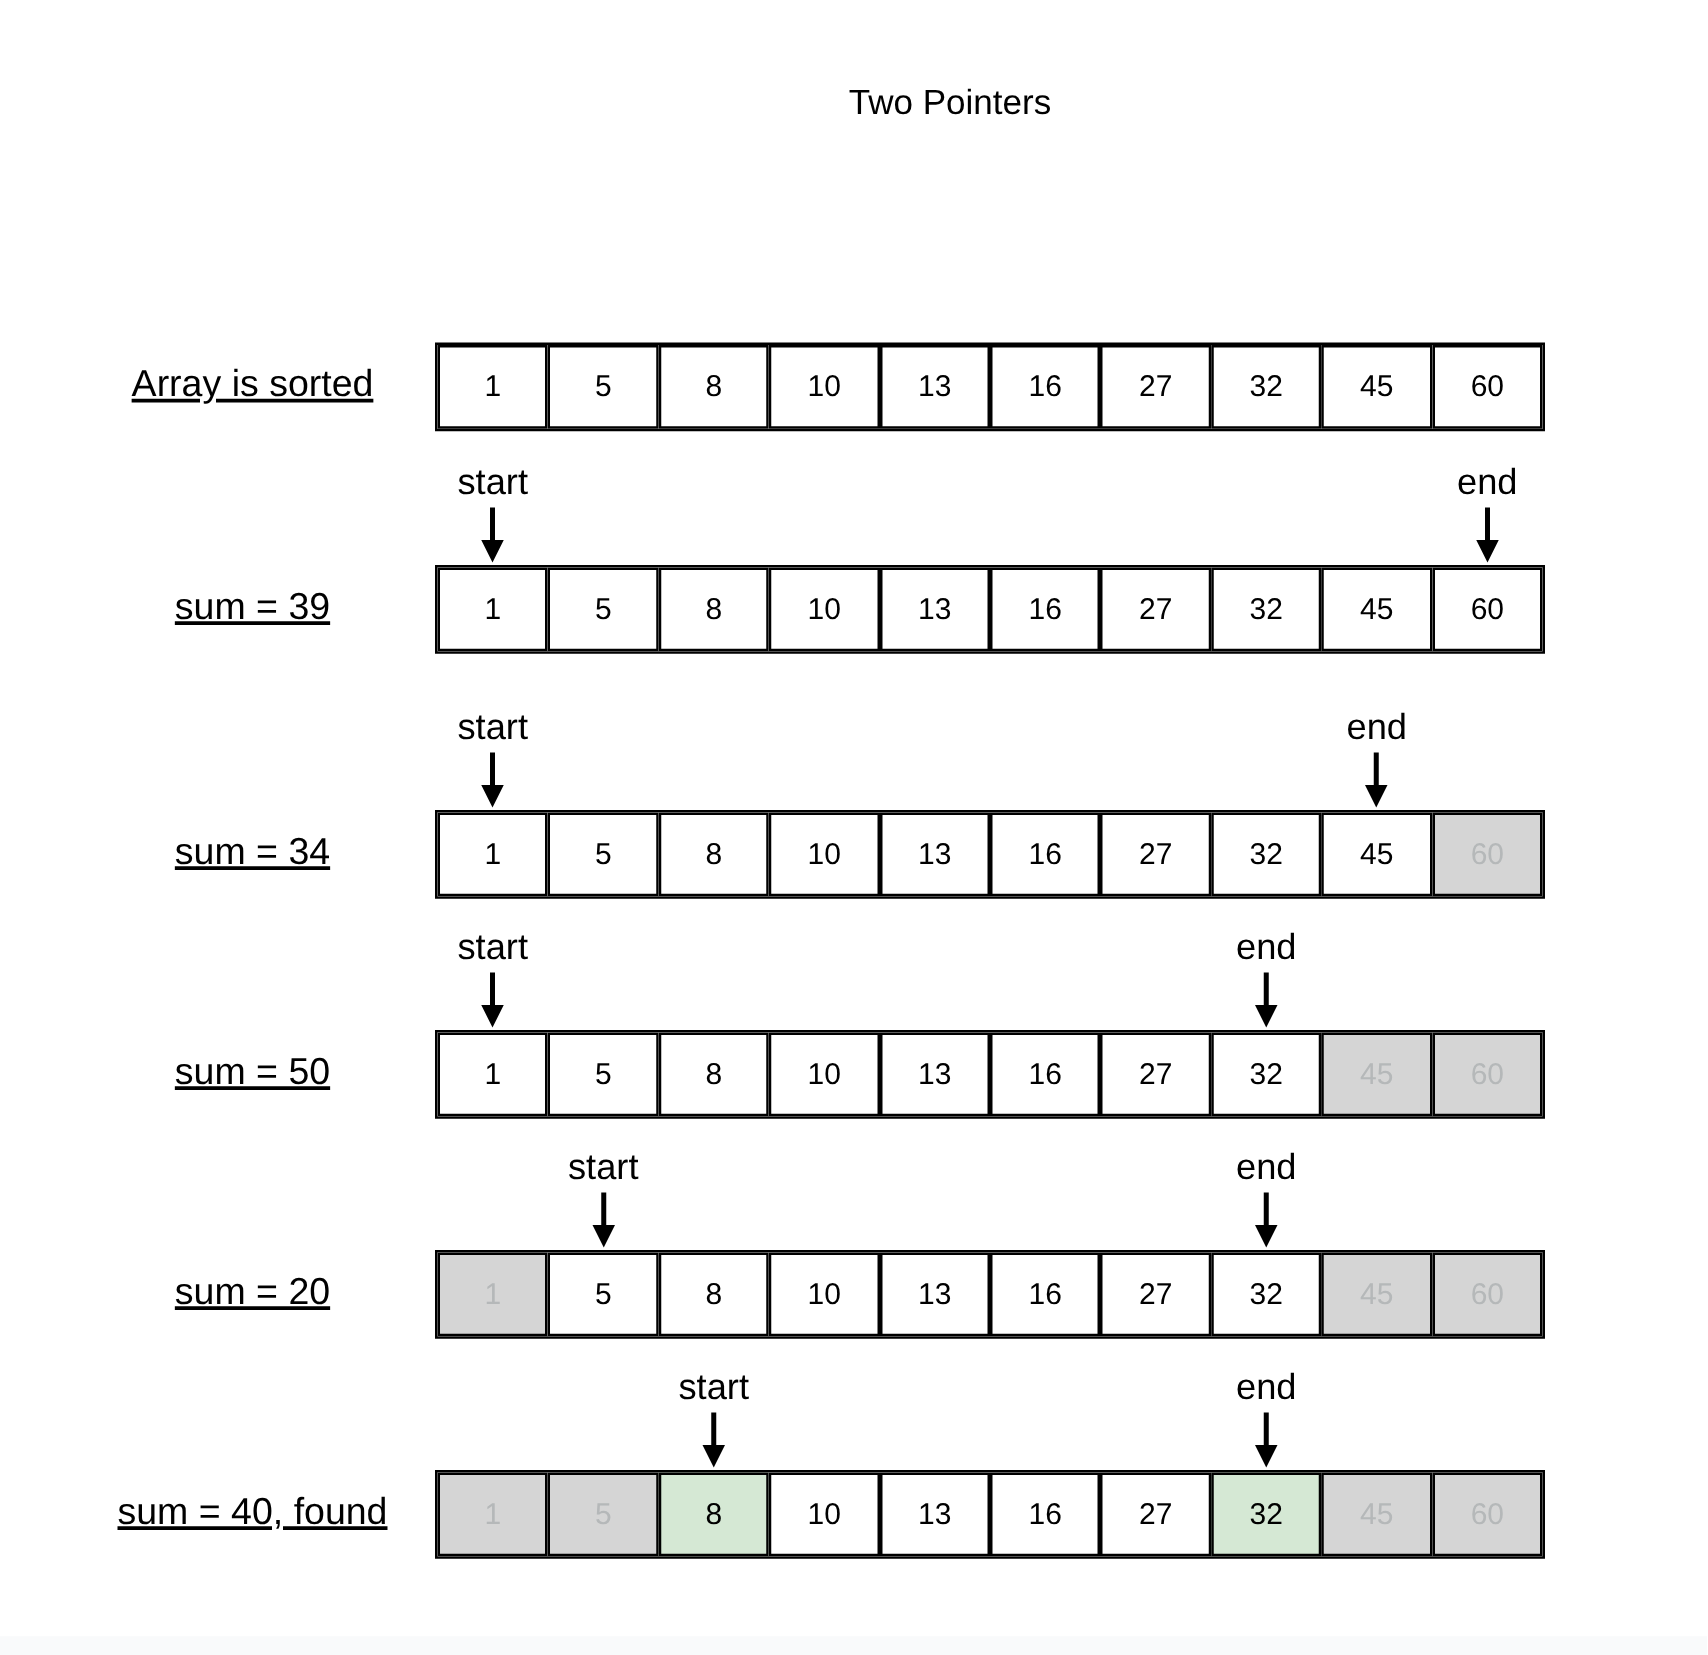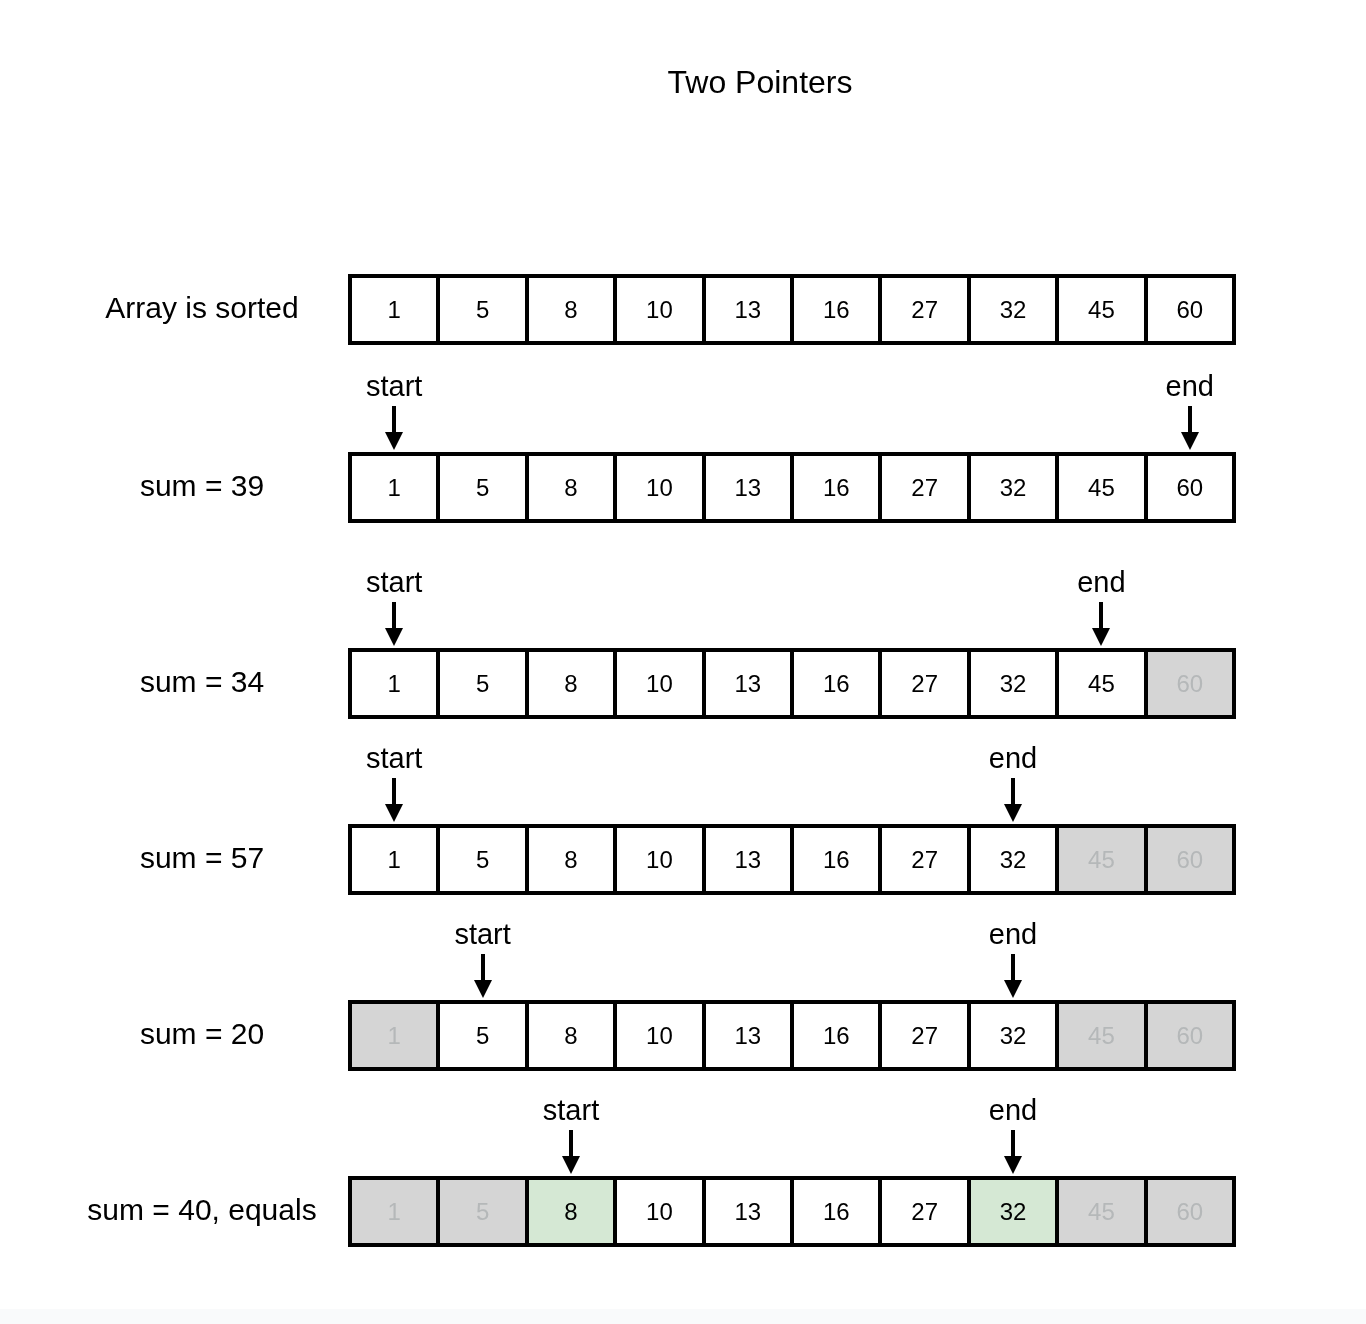--- a/index.html
+++ b/index.html
@@ -12,39 +12,40 @@
     width: 1366px;
     height: 1324px;
     background: #ffffff;
     font-family: "Liberation Sans", sans-serif;
     color: #000000;
     overflow: hidden;
   }
   .title {
     position: absolute;
     transform: translateX(-50%);
-    font-size: 32px;
+    font-size: 28px;
     line-height: 48px;
     white-space: nowrap;
   }
   .subtitle {
     position: absolute;
     transform: translateX(-50%);
     font-size: 32px;
     line-height: 40px;
     white-space: nowrap;
   }
   .row-label {
     position: absolute;
     left: 42px;
     width: 320px;
     text-align: center;
     font-size: 30px;
     line-height: 37px;
     white-space: nowrap;
+    text-decoration: underline;
   }
   .array-row {
     position: absolute;
     display: flex;
     border: 2px solid #000000;
     box-sizing: border-box;
     background: #ffffff;
   }
   .cell {
     flex: 1 1 0;
@@ -149,21 +150,21 @@
       <div class="pointer-label" style="left: 394.2px; top: 564px;">start</div>
       <div class="arrow" style="left: 394.2px; top: 602px;">
         <div class="shaft"></div>
         <div class="head"></div>
       </div>
       <div class="pointer-label" style="left: 1101.4px; top: 564px;">end</div>
       <div class="arrow" style="left: 1101.4px; top: 602px;">
         <div class="shaft"></div>
         <div class="head"></div>
       </div>
-      <div class="row-label" style="top: 839px;">sum = 57</div>
+      <div class="row-label" style="top: 839px;">sum = 50</div>
       <div class="array-row" style="left: 348px; top: 824px; width: 888px; height: 71px;">
         <div class="cell" style="background: rgb(255, 255, 255);">1</div>
         <div class="cell" style="background: rgb(255, 255, 255);">5</div>
         <div class="cell" style="background: rgb(255, 255, 255);">8</div>
         <div class="cell" style="background: rgb(255, 255, 255);">10</div>
         <div class="cell" style="background: rgb(255, 255, 255);">13</div>
         <div class="cell" style="background: rgb(255, 255, 255);">16</div>
         <div class="cell" style="background: rgb(255, 255, 255);">27</div>
         <div class="cell" style="background: rgb(255, 255, 255);">32</div>
         <div class="cell" style="background: rgb(213, 213, 213); color: rgb(181, 184, 185);">45</div>
@@ -195,21 +196,21 @@
       <div class="pointer-label" style="left: 482.6px; top: 916px;">start</div>
       <div class="arrow" style="left: 482.6px; top: 954px;">
         <div class="shaft"></div>
         <div class="head"></div>
       </div>
       <div class="pointer-label" style="left: 1013px; top: 916px;">end</div>
       <div class="arrow" style="left: 1013px; top: 954px;">
         <div class="shaft"></div>
         <div class="head"></div>
       </div>
-      <div class="row-label" style="top: 1191px;">sum = 40, equals</div>
+      <div class="row-label" style="top: 1191px;">sum = 40, found</div>
       <div class="array-row" style="left: 348px; top: 1176px; width: 888px; height: 71px;">
         <div class="cell" style="background: rgb(213, 213, 213); color: rgb(181, 184, 185);">1</div>
         <div class="cell" style="background: rgb(213, 213, 213); color: rgb(181, 184, 185);">5</div>
         <div class="cell" style="background: rgb(213, 232, 212);">8</div>
         <div class="cell" style="background: rgb(255, 255, 255);">10</div>
         <div class="cell" style="background: rgb(255, 255, 255);">13</div>
         <div class="cell" style="background: rgb(255, 255, 255);">16</div>
         <div class="cell" style="background: rgb(255, 255, 255);">27</div>
         <div class="cell" style="background: rgb(213, 232, 212);">32</div>
         <div class="cell" style="background: rgb(213, 213, 213); color: rgb(181, 184, 185);">45</div>

